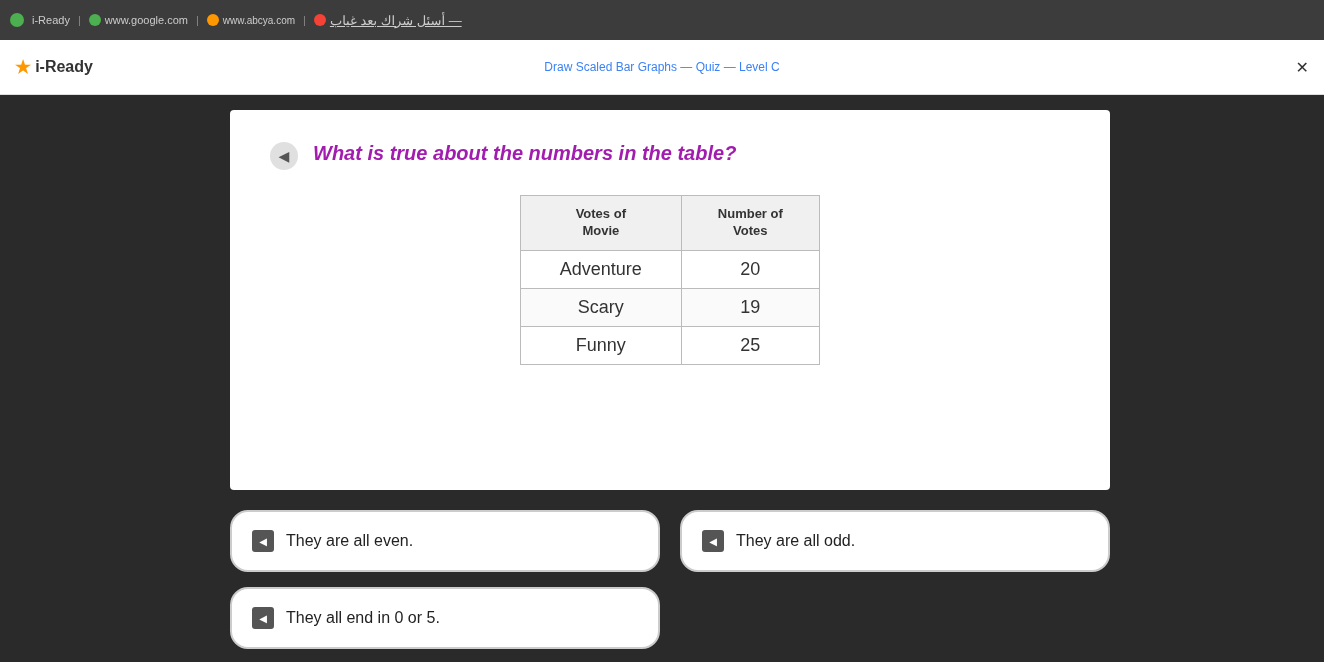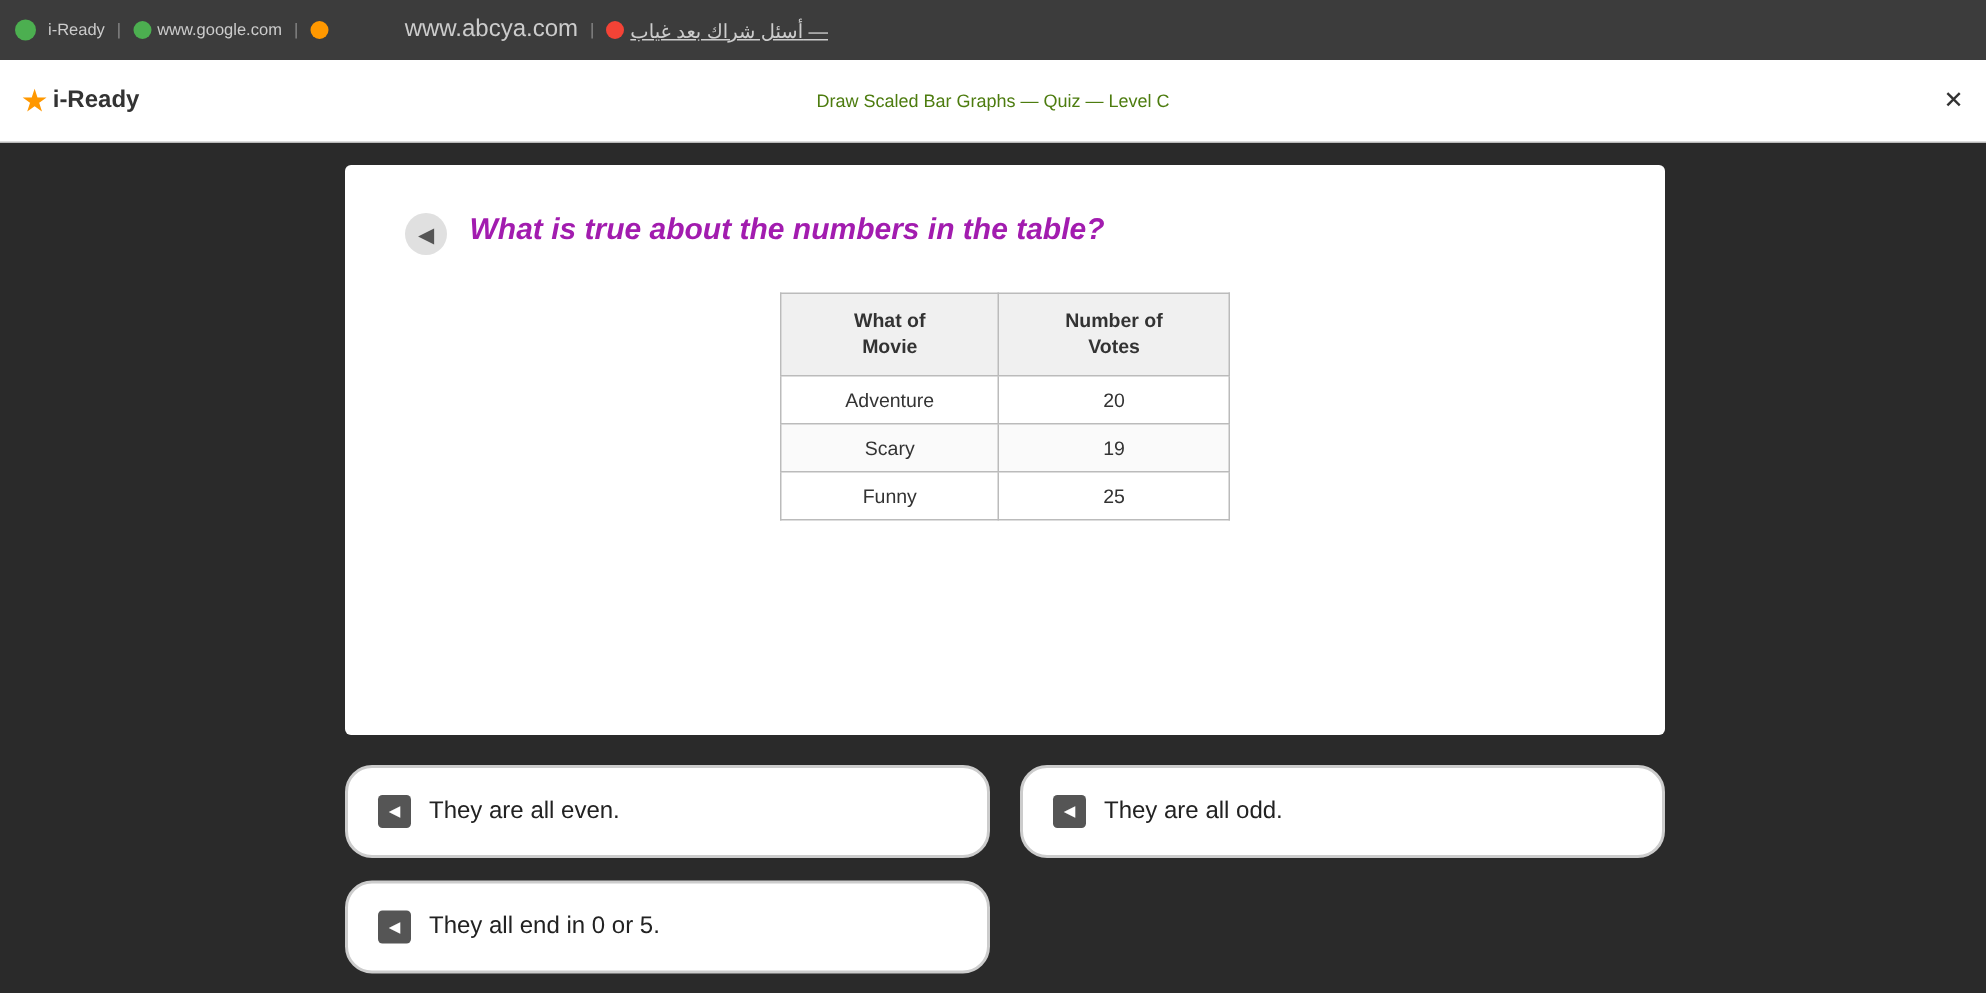--- a/index.html
+++ b/index.html
@@ -70,21 +70,21 @@
     }
     .iready-logo .star {
       color: #ff9800;
       font-size: 18px;
     }
     .quiz-title {
       position: absolute;
       left: 50%;
       transform: translateX(-50%);
       font-size: 12px;
-      color: #4d7c0f;
+      color: #3b82f6;
     }
     .close-btn {
       position: absolute;
       right: 15px;
       font-size: 16px;
       color: #333;
       cursor: pointer;
     }
 
     
@@ -139,21 +139,21 @@
       text-align: center;
       font-size: 13px;
       font-weight: bold;
       color: #333;
       line-height: 1.3;
     }
     .data-table td {
       border: 1px solid #bbb;
       padding: 8px 20px;
       text-align: center;
-      font-size: 13px;
+      font-size: 18px;
       color: #333;
     }
     .data-table tr:nth-child(even) td {
       background: #fafafa;
     }
 
     
     .answer-options {
       display: grid;
       grid-template-columns: 1fr 1fr;
@@ -214,21 +214,21 @@
       <span style="color:#ccc;font-size:11px;">i-Ready</span>
     </div>
     <span style="color:#888;font-size:11px;">|</span>
     <div class="tab-item">
       <span class="circle-icon circle-green" style="width:12px;height:12px;"></span>
       <span style="color:#ccc;font-size:11px;text-align:center;">www.google.com</span>
     </div>
     <span style="color:#888;font-size:11px;">|</span>
     <div class="tab-item">
       <span class="circle-icon circle-orange" style="width:12px;height:12px;"></span>
-      <span style="color:#ccc;font-size:16px;margin-left:47px;">www.abcya.com</span>
+      <span style="color:#ccc;font-size:10px;">www.abcya.com</span>
     </div>
     <span style="color:#888;font-size:11px;">|</span>
     <div class="tab-item">
       <span class="circle-icon circle-red" style="width:12px;height:12px;"></span>
       <span style="color:#ccc;font-size:13px;text-decoration:underline;">أسئل شراك بعد غياب —</span>
     </div>
   </div>
 </div>
 
 <div class="main-content">
@@ -249,21 +249,21 @@
       <div class="back-arrow">
         <span>◀</span>
       </div>
       <div class="question-text">What is true about the numbers in the table?</div>
     </div>
 
     <table class="data-table">
       <thead>
         <tr>
           <th>
-            <span>What of</span><br>
+            <span>Votes of</span><br>
             <span>Movie</span>
           </th>
           <th>
             <span>Number of</span><br>
             <span>Votes</span>
           </th>
         </tr>
       </thead>
       <tbody id="table-body">
       <tr>

